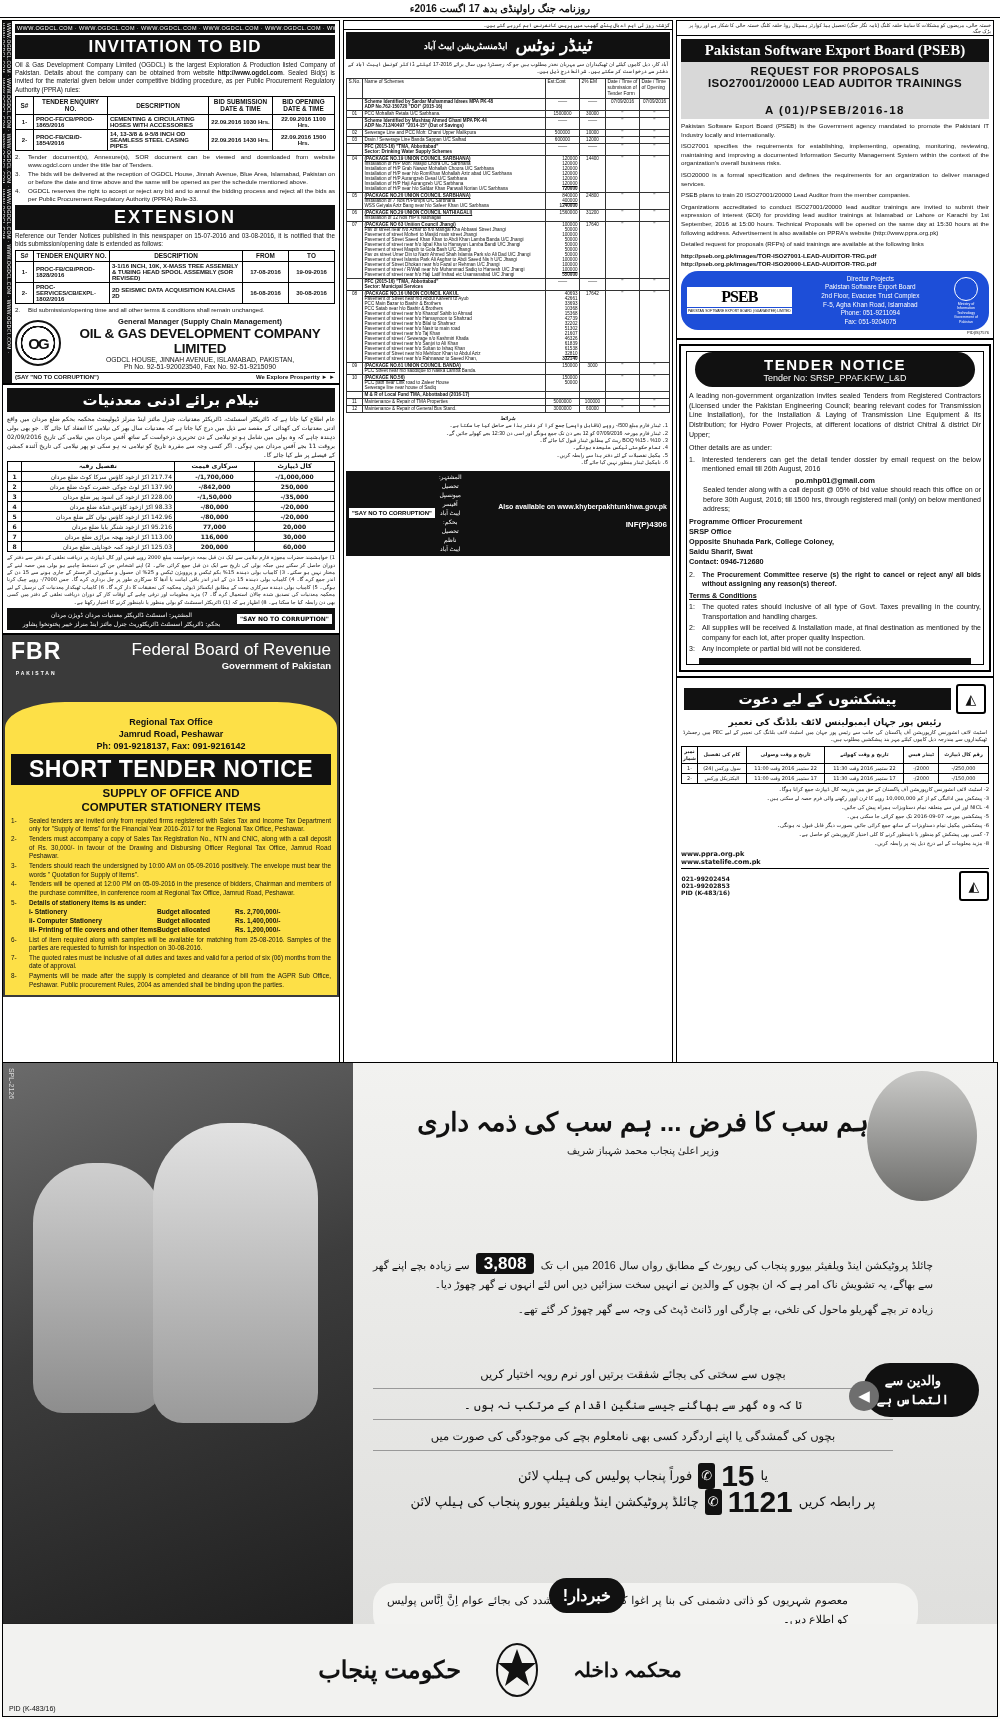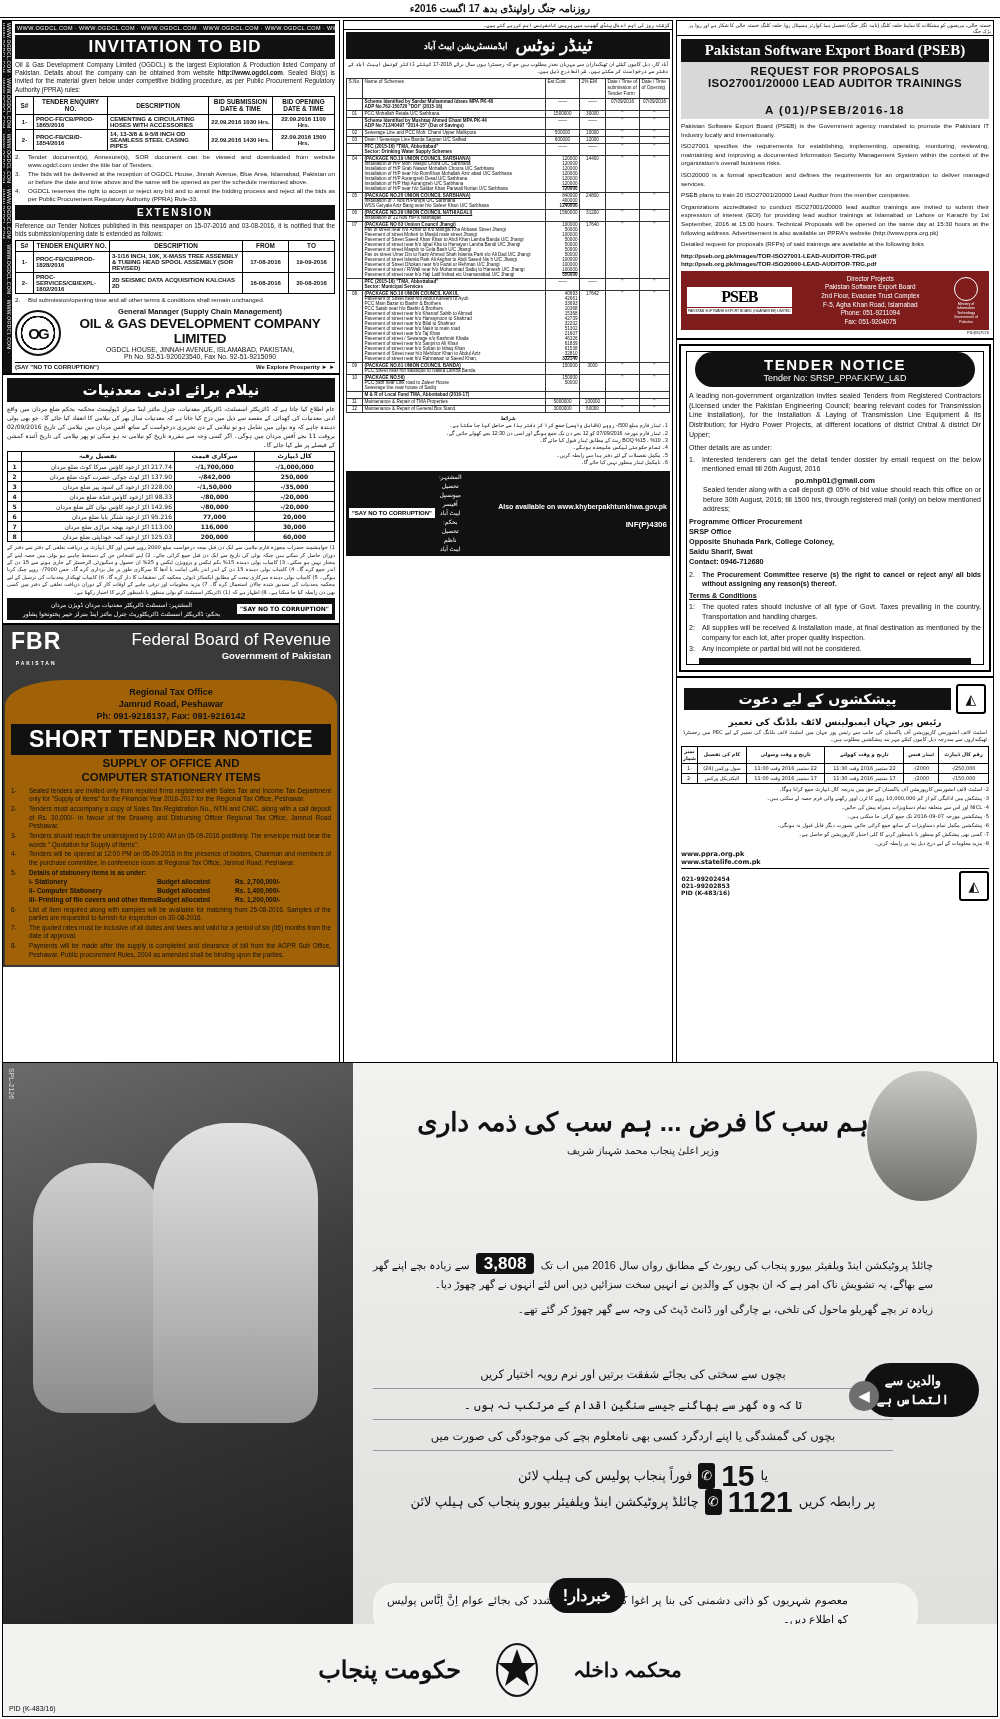--- a/index.html
+++ b/index.html
@@ -41,21 +41,21 @@
     overflow:hidden; letter-spacing:.3px; padding-top:2px;
   }
   .url-strip-top {
     background:#111; color:#fff; font-size:5.5px; letter-spacing:.4px;
     padding:1px 2px; overflow:hidden; white-space:nowrap; height:9px; line-height:7px;
   }
   .blackbar {
     background:#111; color:#fff; text-align:center; font-weight:bold;
     letter-spacing:1px; padding:2px 0; font-size:17px; margin:2px 0;
   }
-  .blackbar.sm { font-size:10px; letter-spacing:2px; }
+  .blackbar.sm { font-size:18px; letter-spacing:2px; }
   .body-txt { font-size:6.3px; line-height:8.2px; text-align:justify; }
   .body-txt b { font-weight:bold; }
   .tbl { width:100%; border-collapse:collapse; font-size:6px; margin:2px 0; }
   .tbl th, .tbl td { border:1px solid #000; padding:1px 2px; vertical-align:middle; }
   .tbl th { font-weight:bold; text-align:center; font-size:6.4px; line-height:7.5px; }
   .tbl td.c { text-align:center; font-weight:bold; }
   .tbl td.b { font-weight:bold; }
   ol.num { margin:1px 0 0 0; padding-left:0; list-style:none; }
   ol.num li { display:flex; gap:3px; font-size:6.2px; line-height:8px; margin-bottom:1px; text-align:justify; }
   ol.num li .n { width:10px; flex:none; font-weight:normal; }
@@ -95,22 +95,22 @@
 
   
   .fbr-wrap { background:#3a3a3a; position:relative; overflow:hidden; padding:0; }
   .fbr-top { display:flex; align-items:flex-start; justify-content:space-between; padding:5px 8px 2px; color:#fff; }
   .fbr-logo { font-size:23px; font-weight:bold; letter-spacing:1px; line-height:22px; }
   .fbr-logo small { display:block; font-size:5px; letter-spacing:2px; text-align:center; }
   .fbr-gov { text-align:right; }
   .fbr-gov .l1 { font-size:17px; font-weight:normal; }
   .fbr-gov .l2 { font-size:9.5px; font-weight:bold; }
   .fbr-white {
-    background:#a16207; margin:4px 2px 2px; border-radius:60px 60px 0 0 / 26px 26px 0 0;
-    padding:6px 6px 4px; min-height:10px;
+    background:#fde047; margin:16px 2px 2px; border-radius:60px 60px 0 0 / 26px 26px 0 0;
+    padding:14px 6px 4px; min-height:10px;
   }
   .fbr-office { text-align:center; font-size:9px; font-weight:bold; line-height:12px; }
   .fbr-stn { text-align:center; font-size:11.5px; font-weight:bold; line-height:13.5px; }
   ol.fbr { margin:3px 0 0 0; padding:0; list-style:none; }
   ol.fbr li { display:flex; gap:4px; font-size:6.4px; line-height:8.4px; text-align:justify; margin-bottom:1.5px; }
   ol.fbr li .n { width:14px; flex:none; }
   .budget-row { display:flex; font-size:6.6px; font-weight:bold; line-height:9px; }
   .budget-row .a { width:128px; }
   .budget-row .b { width:78px; }
 
@@ -130,21 +130,21 @@
   .tma-tbl .scheme-hd { font-weight:bold; }
 
   
   .pseb-title { background:#111; color:#fff; text-align:center; font-size:15px; font-weight:bold; padding:3px 0; font-family:"Liberation Serif", serif; }
   .pseb-rfp { background:#d8d8d8; text-align:center; padding:3px 2px; }
   .pseb-rfp .r1 { font-size:11.5px; font-weight:bold; letter-spacing:.5px; }
   .pseb-rfp .r2 { font-size:11.5px; font-weight:bold; letter-spacing:.3px; }
   .pseb-rfp .r3 { font-size:11.5px; font-weight:bold; letter-spacing:1.5px;margin-top:15px; }
   .pseb-p { font-size:6.2px; line-height:8.6px; text-align:justify; margin:3px 0; }
   .pseb-link { font-size:6.2px; font-weight:bold; line-height:8px; }
-  .pseb-foot { background:#7f1d1d; color:#fff; display:flex; align-items:center; gap:6px; padding:4px 6px; margin-top:3px; }
+  .pseb-foot { background:#1d4ed8; color:#fff; display:flex; align-items:center; gap:6px; padding:4px 6px; margin-top:3px;border-radius:17px; }
   .pseb-logo { flex:none; text-align:center; }
   .pseb-logo .bx { background:#fff; color:#000; font-size:16px; font-weight:bold; padding:1px 4px; letter-spacing:-1px; font-family:"Liberation Serif", serif; }
   .pseb-logo .cap { font-size:3.4px; background:#fff; color:#000; padding:1px; line-height:4.4px; margin-top:1px; }
   .pseb-addr { flex:1; text-align:center; font-size:6.4px; line-height:8.6px; }
   .min-logo { flex:none; width:34px; text-align:center; font-size:3.6px; line-height:4.6px; }
   .min-seal { width:24px; height:24px; border-radius:50%; border:1.5px solid #fff; margin:0 auto 1px; }
 
   
   .srsp-box { border:2px solid #000; margin:4px 2px; padding:3px; position:relative; background:#fff; }
   .srsp-box:after { content:""; position:absolute; left:5px; right:5px; top:5px; bottom:5px; border:1px solid #000; pointer-events:none; }

